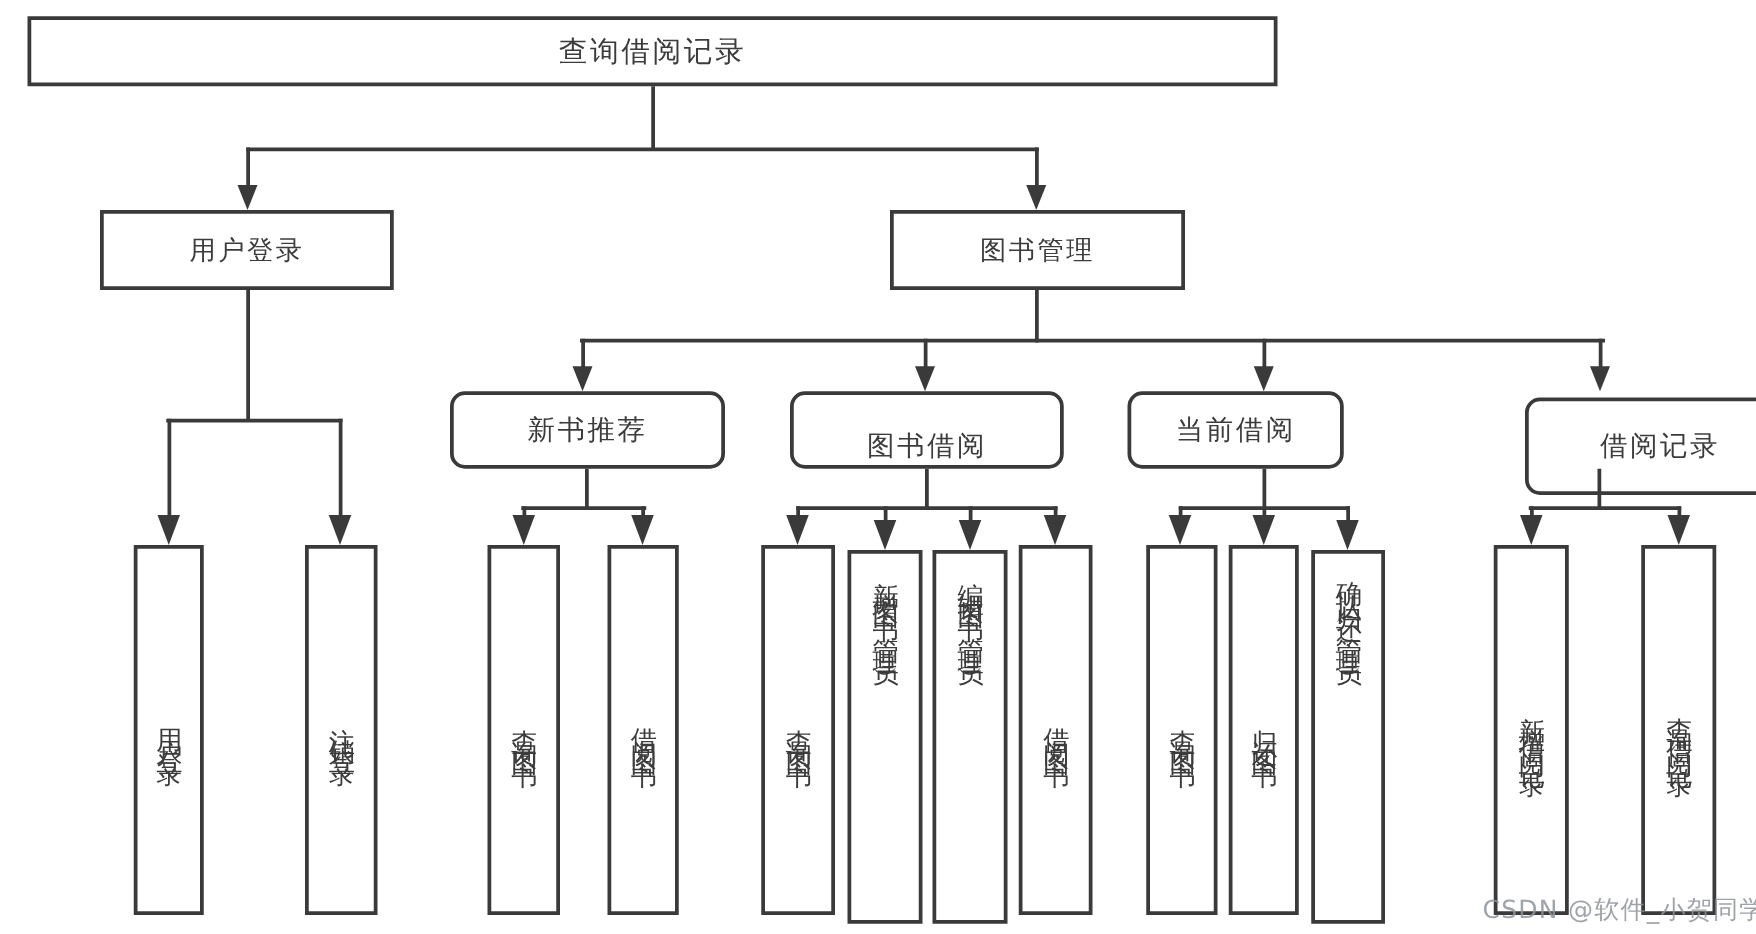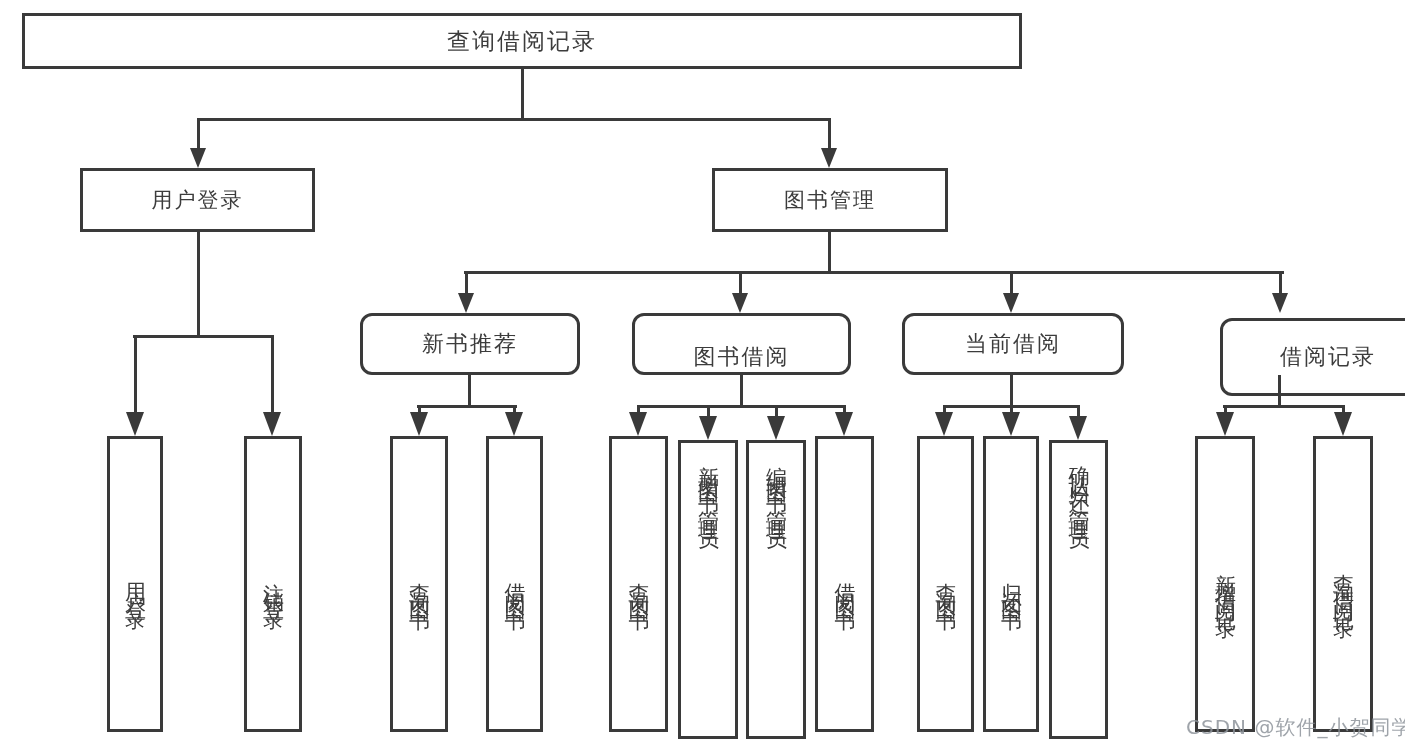--- a/index.html
+++ b/index.html
@@ -73,21 +73,21 @@
   <div class="arrow small" style="left:1003px;top:293px;"></div>
   <div class="line" style="left:1279px;top:271px;width:3px;height:26px;"></div>
   <div class="arrow small" style="left:1272px;top:293px;"></div>
 
   <div class="hbox l2box" style="left:360px;top:313px;width:220px;height:62px;">
     <span>新书推荐</span>
   </div>
   <div class="hbox l2box" style="left:632px;top:313px;width:219px;height:62px;align-items:flex-end;">
     <span>图书借阅</span>
   </div>
-  <div class="hbox l2box" style="left:902px;top:313px;width:222px;height:62px;">
+  <div class="hbox l2box" style="left:902px;top:313px;width:173px;height:62px;">
     <span>当前借阅</span>
   </div>
   <div class="hbox l2box" style="left:1172px;top:318px;width:216px;height:78px;margin-left:48px;">
     <span>借阅记录</span>
   </div>
 
   <div class="line" style="left:468px;top:375px;width:3px;height:32px;"></div>
   <div class="line" style="left:417px;top:405px;width:100px;height:3px;"></div>
   <div class="line" style="left:418px;top:405px;width:3px;height:10px;"></div>
   <div class="arrow" style="left:410px;top:412px;"></div>

